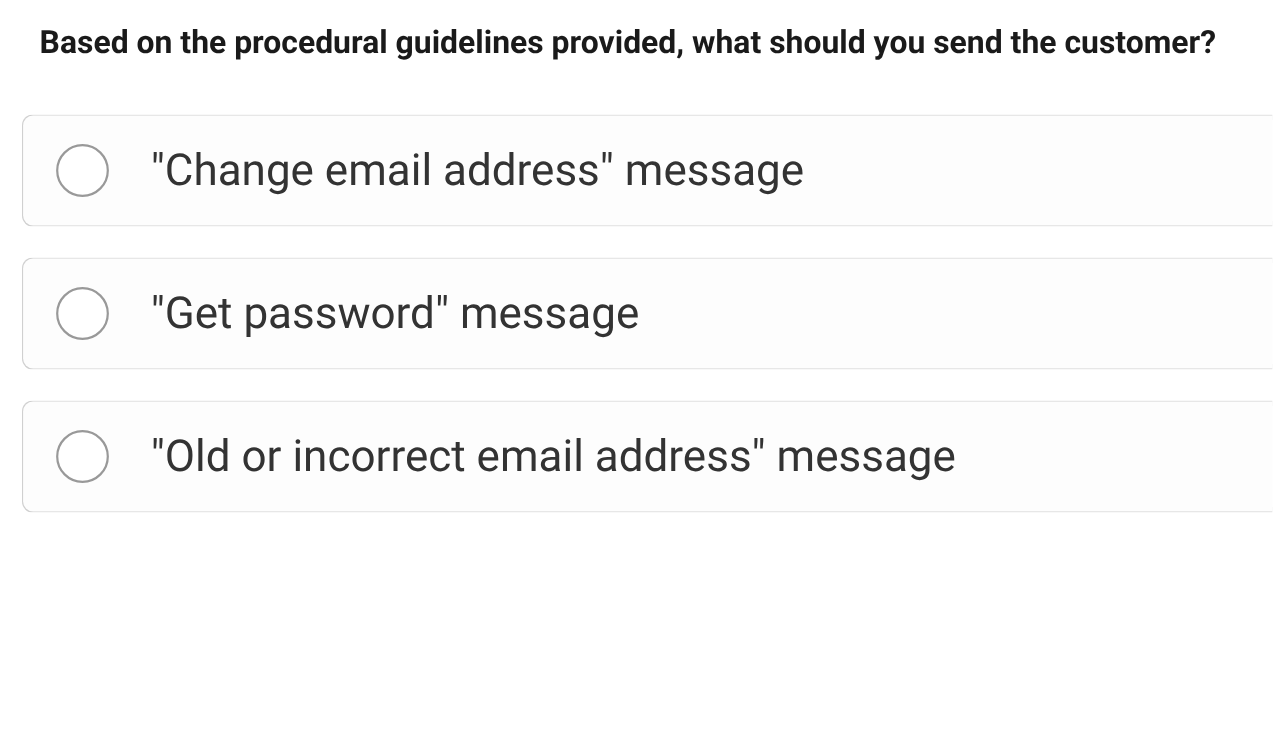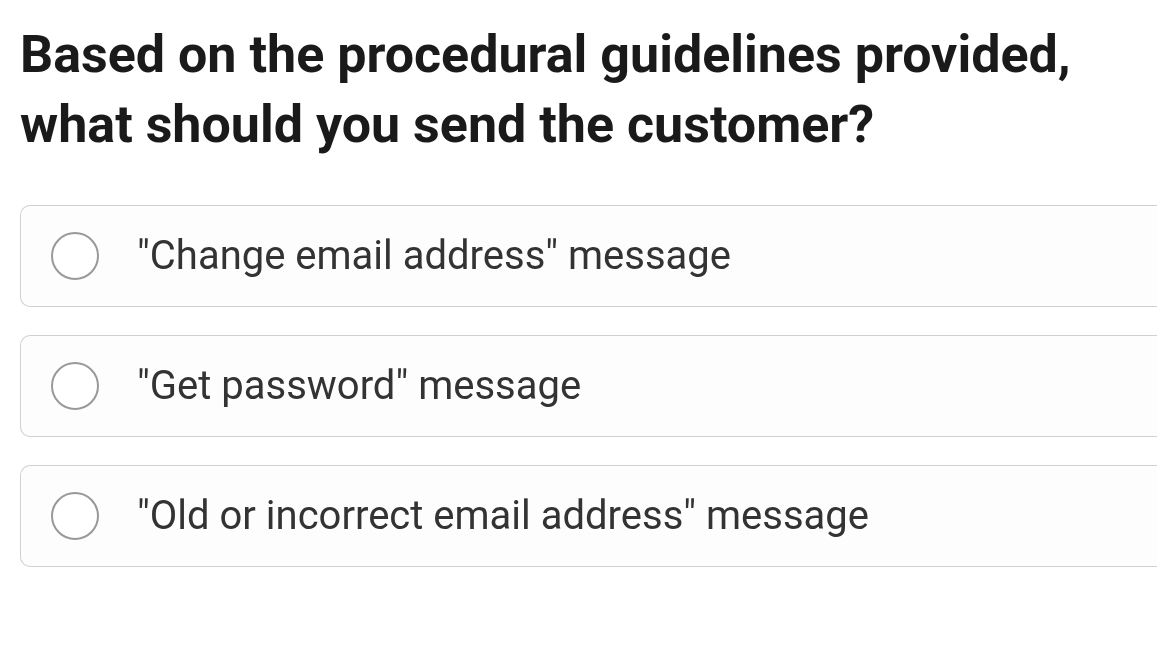--- a/index.html
+++ b/index.html
@@ -7,26 +7,27 @@
       padding: 0;
       box-sizing: border-box;
     }
     body {
       font-family: -apple-system, BlinkMacSystemFont, "Segoe UI", Roboto, "Helvetica Neue", Arial, sans-serif;
       background: #ffffff;
       padding: 20px 0 20px 20px;
       width: 1157px;
     }
     .question-text {
-      font-size: 52px;
+      font-size: 29px;
       font-weight: 700;
       color: #1a1a1a;
       line-height: 1.35;
       margin-bottom: 45px;
       padding-right: 4px;
+      margin-left: 16px;
     }
     .options-container {
       display: flex;
       flex-direction: column;
       gap: 28px;
     }
     .option {
       display: flex;
       align-items: center;
       border: 1px solid #d0d0d0;

